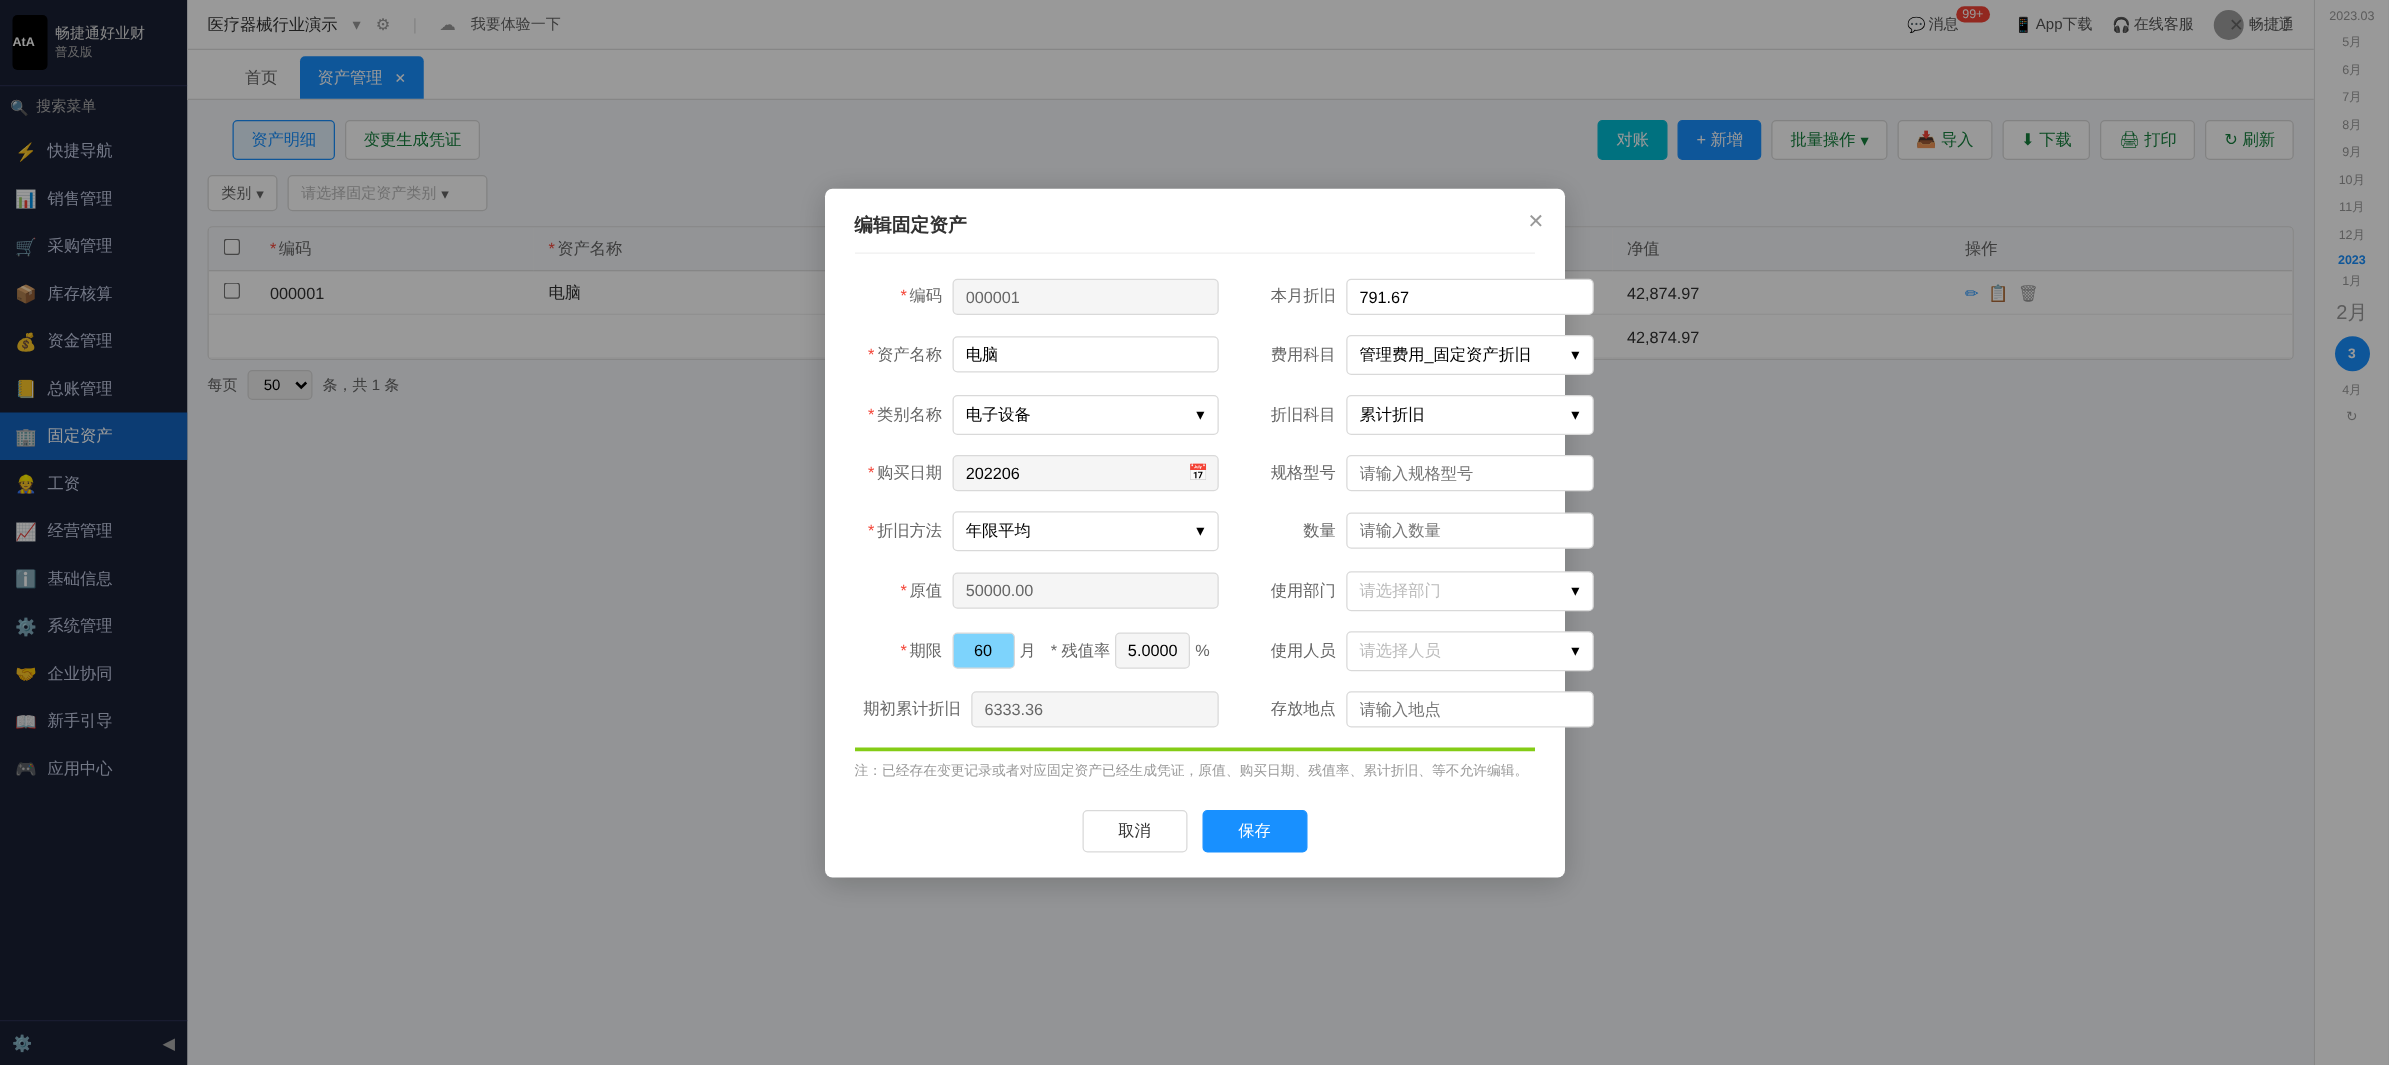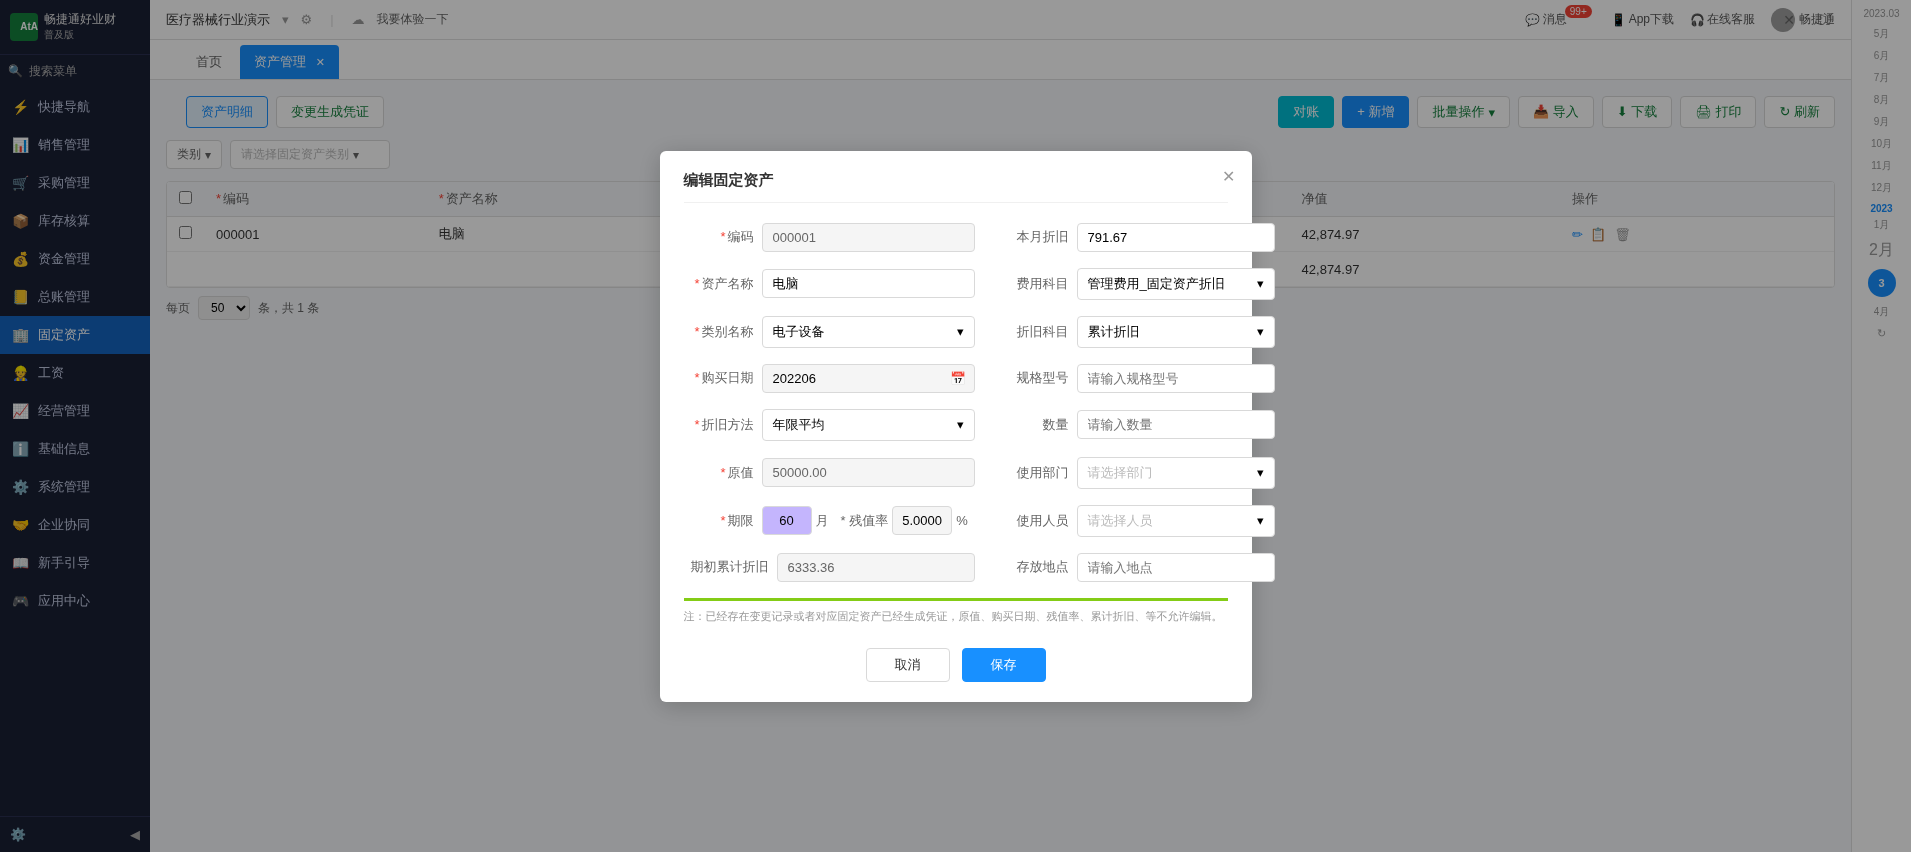--- a/index.html
+++ b/index.html
@@ -17,26 +17,26 @@
     .sidebar-header {
       padding: 12px 10px;
       color: white;
       display: flex;
       align-items: center;
       gap: 6px;
       border-bottom: 1px solid #2a3050;
     }
     .sidebar-logo-icon {
       width: 28px;
-      height: 28px;
-      background: #15803d;
-      border-radius: 4px;
-      display: flex;
-      align-items: center;
-      justify-content: flex-end;
+      height: 44px;
+      background: #000000;
+      border-radius: 4px;
+      display: flex;
+      align-items: center;
+      justify-content: flex-start;
       font-size: 10px;
       color: white;
       font-weight: bold;
     }
     .sidebar-title {
       font-size: 12px;
       color: #e0e0e0;
       line-height: 1.3;
     }
     .sidebar-subtitle {
@@ -385,21 +385,21 @@
       align-items: center;
       gap: 4px;
     }
     .period-input {
       width: 50px;
       border: 1px solid #d9d9d9;
       border-radius: 4px;
       padding: 6px 8px;
       font-size: 13px;
       text-align: center;
-      background: #c4b5fd;
+      background: #7dd3fc;
     }
     .period-unit {
       color: #666;
       font-size: 13px;
     }
     .residual-input {
       width: 60px;
       border: 1px solid #d9d9d9;
       border-radius: 4px;
       padding: 6px 8px;

